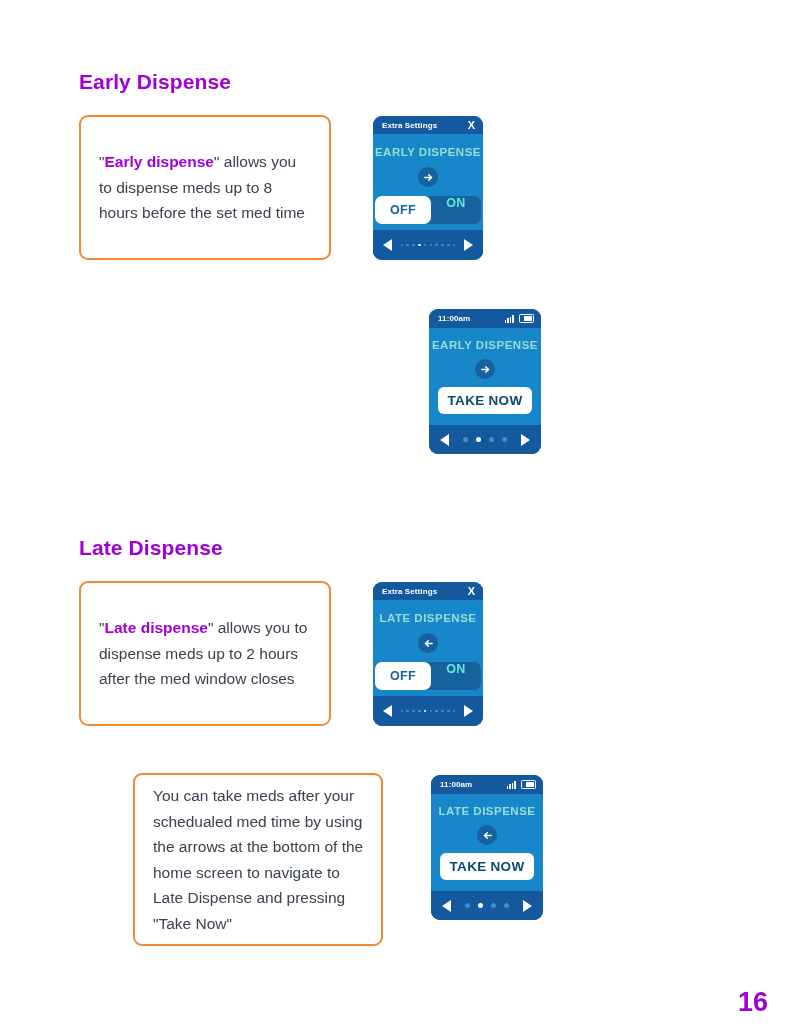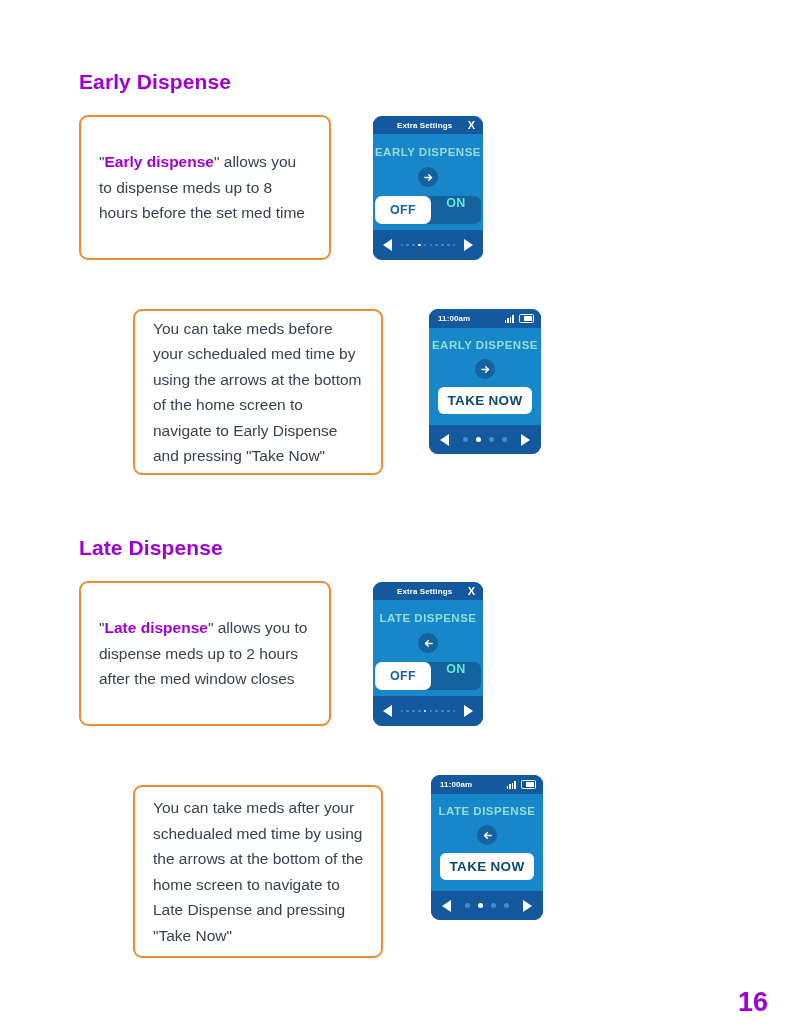--- a/index.html
+++ b/index.html
@@ -66,21 +66,21 @@
     flex-direction: column;
   }
 
   
   .dev-topbar {
     height: 18px;
     background: #14589e;
     display: flex;
     align-items: center;
     justify-content: space-between;
-    padding: 0 8px 0 24px;
+    padding: 0 8px 0 9px;
     box-sizing: border-box;
   }
   .dev-topbar .bar-title {
     color: #ffffff;
     font-size: 8px;
     font-weight: bold;
     letter-spacing: 0.1px;
   }
   .dev-topbar .bar-x {
     color: #ffffff;
@@ -299,23 +299,20 @@
         <span></span>
         <span></span>
         <span></span>
         <span></span>
         <span></span>
       </div>
       <div class="tri-right"></div>
     </div>
   </div>
 
-  <div class="callout" style="left:133px; top:309px; width:250px; height:166px;">
-    <p>You can take meds before your schedualed med time by using the arrows at the bottom of the home screen to navigate to Early Dispense and pressing "Take Now"</p>
-  </div>
 
   <div class="device" style="left:429px; top:309px; width:112px; height:145px;">
     <div class="dev-statusbar">
       <span class="clock">11:00am</span>
       <span class="status-icons">
         <span class="signal">
           <i></i>
             <i></i>
             <i></i>
             <i></i>
@@ -380,21 +377,21 @@
         <span></span>
         <span></span>
         <span></span>
         <span></span>
         <span></span>
       </div>
       <div class="tri-right"></div>
     </div>
   </div>
 
-  <div class="callout" style="left:133px; top:773px; width:250px; height:173px;margin-top:12px;">
+  <div class="callout" style="left:133px; top:773px; width:250px; height:173px;">
     <p>You can take meds after your schedualed med time by using the arrows at the bottom of the home screen to navigate to Late Dispense and pressing "Take Now"</p>
   </div>
 
   <div class="device" style="left:431px; top:775px; width:112px; height:145px;">
     <div class="dev-statusbar">
       <span class="clock">11:00am</span>
       <span class="status-icons">
         <span class="signal">
           <i></i>
             <i></i>

